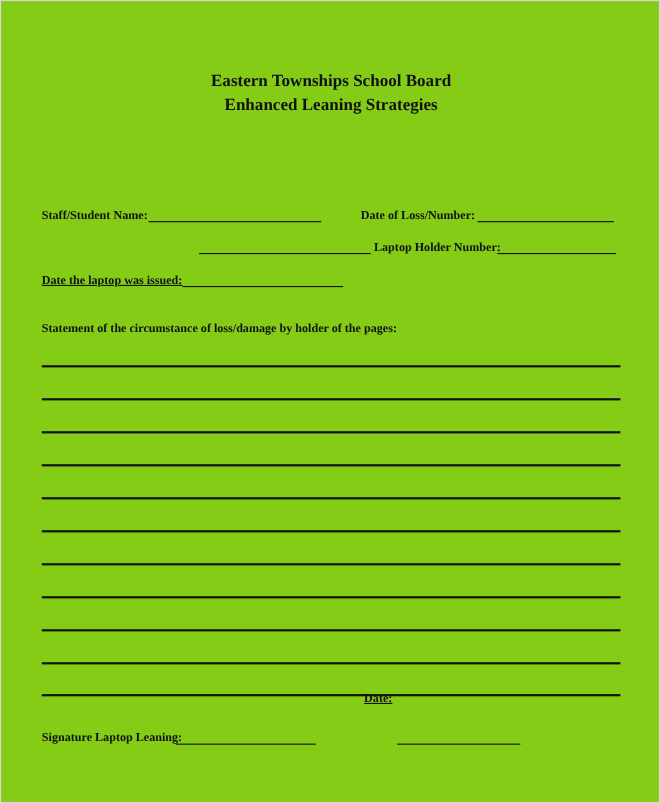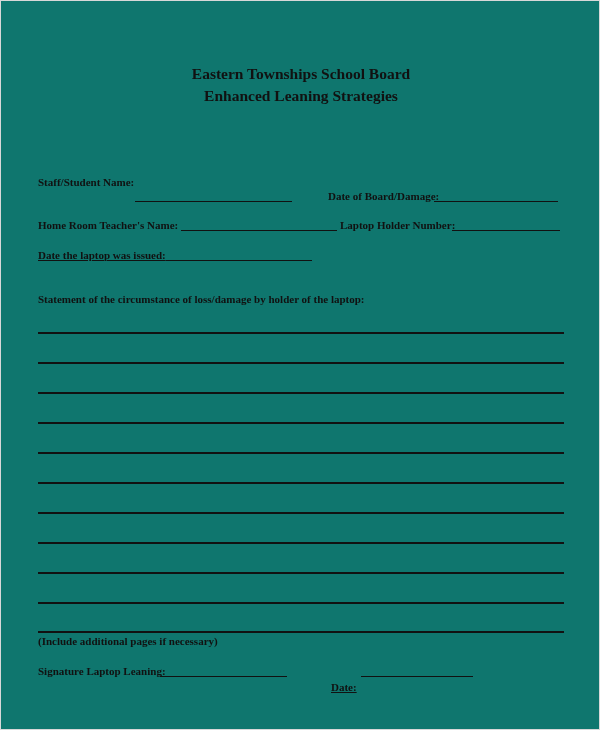--- a/index.html
+++ b/index.html
@@ -1,63 +1,61 @@
 <!DOCTYPE html>
 <html><head>
   <meta charset="utf-8">
   <style>
     html, body { margin: 0; padding: 0; }
     body { width: 600px; height: 730px; background: #ffffff; position: relative; overflow: hidden;
       font-family: "Liberation Serif", "DejaVu Serif", serif; color: #111; }
-    .page { position: absolute; left: 0; top: 0; width: 598px; height: 728px; border: 1px solid #d8d8d8; background: #0f766e; }
+    .page { position: absolute; left: 0; top: 0; width: 598px; height: 728px; border: 1px solid #d8d8d8; background: #84cc16; }
     .title { position: absolute; left: 0; width: 600px; text-align: center; font-weight: bold; font-size: 15.5px; line-height: 18px; }
     .lbl { position: absolute; font-weight: bold; font-size: 11px; line-height: 13px; white-space: nowrap; }
     .blank { position: absolute; height: 0; border-bottom: 1.3px solid #111; }
     .sline { position: absolute; left: 37px; width: 526px; height: 0; border-bottom: 2px solid #111; }
   </style>
 </head>
 <body>
 
 <div class="page">
 
   <div class="title" style="top:64px;">Eastern Townships School Board</div>
   <div class="title" style="top:86px;">Enhanced Leaning Strategies</div>
 
-  <div class="lbl" style="left:37px; top:175px;">Staff/Student Name:</div>
+  <div class="lbl" style="left:37px; top:189px;">Staff/Student Name:</div>
   <div class="blank" style="left:134px; top:200px; width:157px;"></div>
 
-  <div class="lbl" style="left:327px; top:189px;">Date of Board/Damage:</div>
+  <div class="lbl" style="left:327px; top:189px;">Date of Loss/Number:</div>
   <div class="blank" style="left:433px; top:200px; width:124px;"></div>
 
-  <div class="lbl" style="left:37px; top:218px;">Home Room Teacher's Name:</div>
   <div class="blank" style="left:180px; top:229px; width:156px;"></div>
 
   <div class="lbl" style="left:339px; top:218px;">Laptop Holder Number:</div>
   <div class="blank" style="left:451px; top:229px; width:108px;"></div>
 
   <div class="lbl" style="left:37px; top:248px;text-decoration:underline;">Date the laptop was issued:</div>
   <div class="blank" style="left:165px; top:259px; width:146px;"></div>
 
-  <div class="lbl" style="left:37px; top:292px;">Statement of the circumstance of loss/damage by holder of the laptop:</div>
+  <div class="lbl" style="left:37px; top:292px;">Statement of the circumstance of loss/damage by holder of the pages:</div>
 
   <div>
     <div class="sline" style="top:331px;"></div>
     <div class="sline" style="top:361px;"></div>
     <div class="sline" style="top:391px;"></div>
     <div class="sline" style="top:421px;"></div>
     <div class="sline" style="top:451px;"></div>
     <div class="sline" style="top:481px;"></div>
     <div class="sline" style="top:511px;"></div>
     <div class="sline" style="top:541px;"></div>
     <div class="sline" style="top:571px;"></div>
     <div class="sline" style="top:601px;"></div>
     <div class="sline" style="top:630px;"></div>
   </div>
 
-  <div class="lbl" style="left:37px; top:634px;">(Include additional pages if necessary)</div>
 
   <div class="lbl" style="left:37px; top:664px;">Signature Laptop Leaning:</div>
   <div class="blank" style="left:159px; top:675px; width:127px;"></div>
 
-  <div class="lbl" style="left:330px; top:680px;text-decoration:underline;">Date:</div>
+  <div class="lbl" style="left:330px; top:628px;text-decoration:underline;">Date:</div>
   <div class="blank" style="left:360px; top:675px; width:112px;"></div>
 
 </div>
 
 </body></html>

